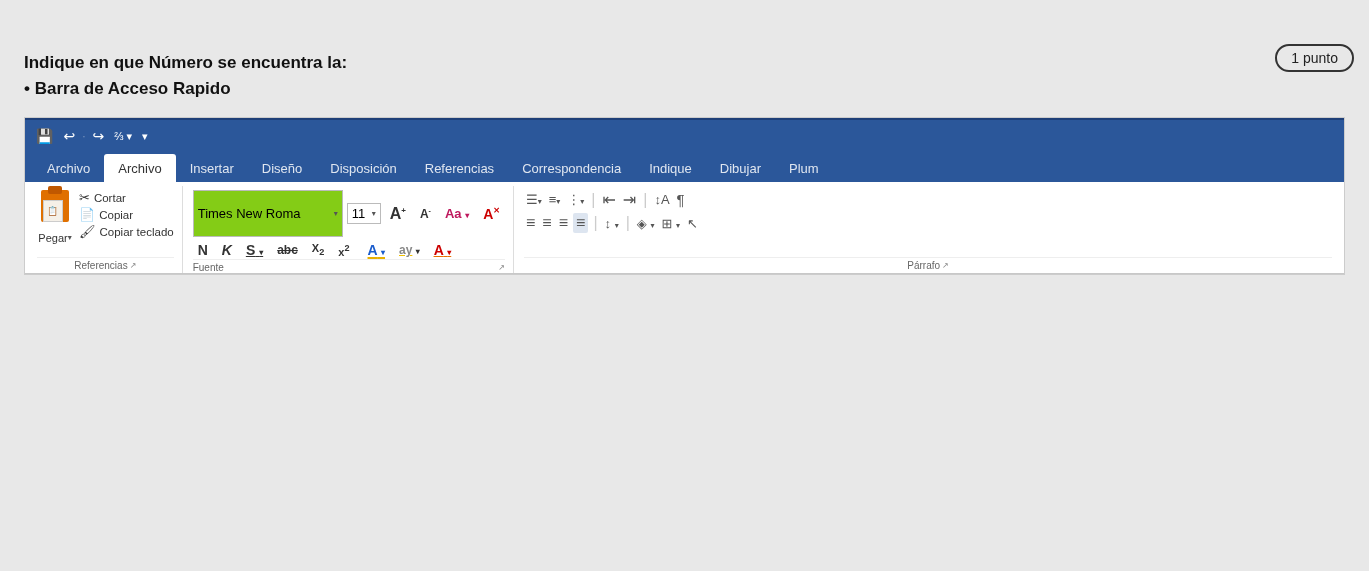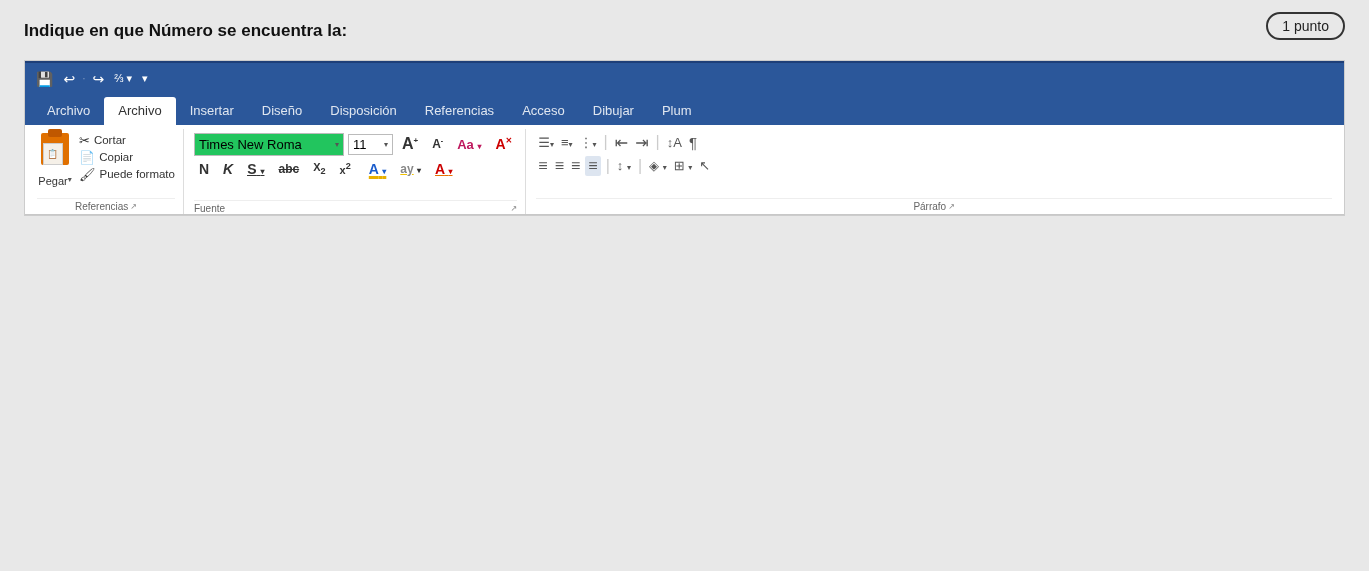--- a/index.html
+++ b/index.html
@@ -9,31 +9,32 @@
       background: #e8e8e8;
       font-family: 'Segoe UI', Arial, sans-serif;
       overflow: hidden;
       position: relative;
     }
 
     
     .top-section {
       padding: 18px 24px 10px 24px;
       position: relative;
+      margin-top: 32px;
     }
     .question-text {
       font-size: 17px;
       font-weight: bold;
       color: #111;
       line-height: 1.5;
     }
     .punto-badge {
       position: absolute;
       top: 12px;
-      right: 24px;
+      right: 15px;
       border: 2px solid #333;
       border-radius: 20px;
       padding: 4px 14px;
       font-size: 14px;
       font-weight: 500;
       color: #222;
       background: #e8e8e8;
     }
 
     
@@ -257,34 +258,34 @@
       gap: 4px;
       margin-bottom: 4px;
     }
     .fuente-row2 {
       display: flex;
       align-items: center;
       gap: 4px;
     }
     .font-select {
       border: 1px solid #bbb;
-      padding: 3px 4px;
+      padding: 15px 4px;
       font-size: 12px;
       width: 150px;
       display: flex;
       align-items: center;
       justify-content: space-between;
       cursor: pointer;
-      background: #22c55e;
+      background: #84cc16;
     }
     .size-select {
       border: 1px solid #bbb;
       padding: 2px 4px;
       font-size: 12px;
-      width: 45px;
+      width: 34px;
       display: flex;
       align-items: center;
       justify-content: space-between;
       cursor: pointer;
       background: white;
     }
     .font-btn {
       font-size: 13px;
       font-weight: bold;
       color: #333;
@@ -387,20 +388,21 @@
       font-size: 8px;
       color: #888;
     }
   </style>
 </head>
 <body>
 
 <div class="top-section">
   <div class="question-text">
     <span>Indique en que Número se encuentra la:</span><br>
+    <span>• Barra de Acceso Rapido</span>
   </div>
   <div class="punto-badge">1 punto</div>
 </div>
 
 <div class="comandos-label">
   <span>Comandos del teclado</span>
   <span class="info-circle">i</span>
 </div>
 
 <div class="toolbar-overlay">
@@ -430,21 +432,24 @@
       <div class="menu-tab">
           <span>Diseño</span>
         </div>
       <div class="menu-tab">
           <span>Disposición</span>
         </div>
       <div class="menu-tab">
           <span>Referencias</span>
         </div>
       <div class="menu-tab">
-          <span>Acceso</span>
+          <span>Correspondencia</span>
+        </div>
+      <div class="menu-tab">
+          <span>Indique</span>
         </div>
       <div class="menu-tab">
           <span>Dibujar</span>
         </div>
       <div class="menu-tab">
           <span>Plum</span>
         </div>
     </div>
 
     <div class="ribbon-content">
@@ -471,21 +476,21 @@
             <div class="clipboard-item">
               <span class="clip-icon">✂</span>
               <span>Cortar</span>
             </div>
             <div class="clipboard-item">
               <span class="clip-icon">📄</span>
               <span>Copiar</span>
             </div>
             <div class="clipboard-item">
               <span class="clip-icon">🖌</span>
-              <span>Puede formato</span>
+              <span>Copiar teclado</span>
             </div>
           </div>
         </div>
         <div class="ribbon-group-label-row">
           <span style="font-size:10px;color:#666;">Referencias</span>
           <span class="expand-icon" style="margin-left:2px;">↗</span>
         </div>
       </div>
 
       <div class="fuente-group">

